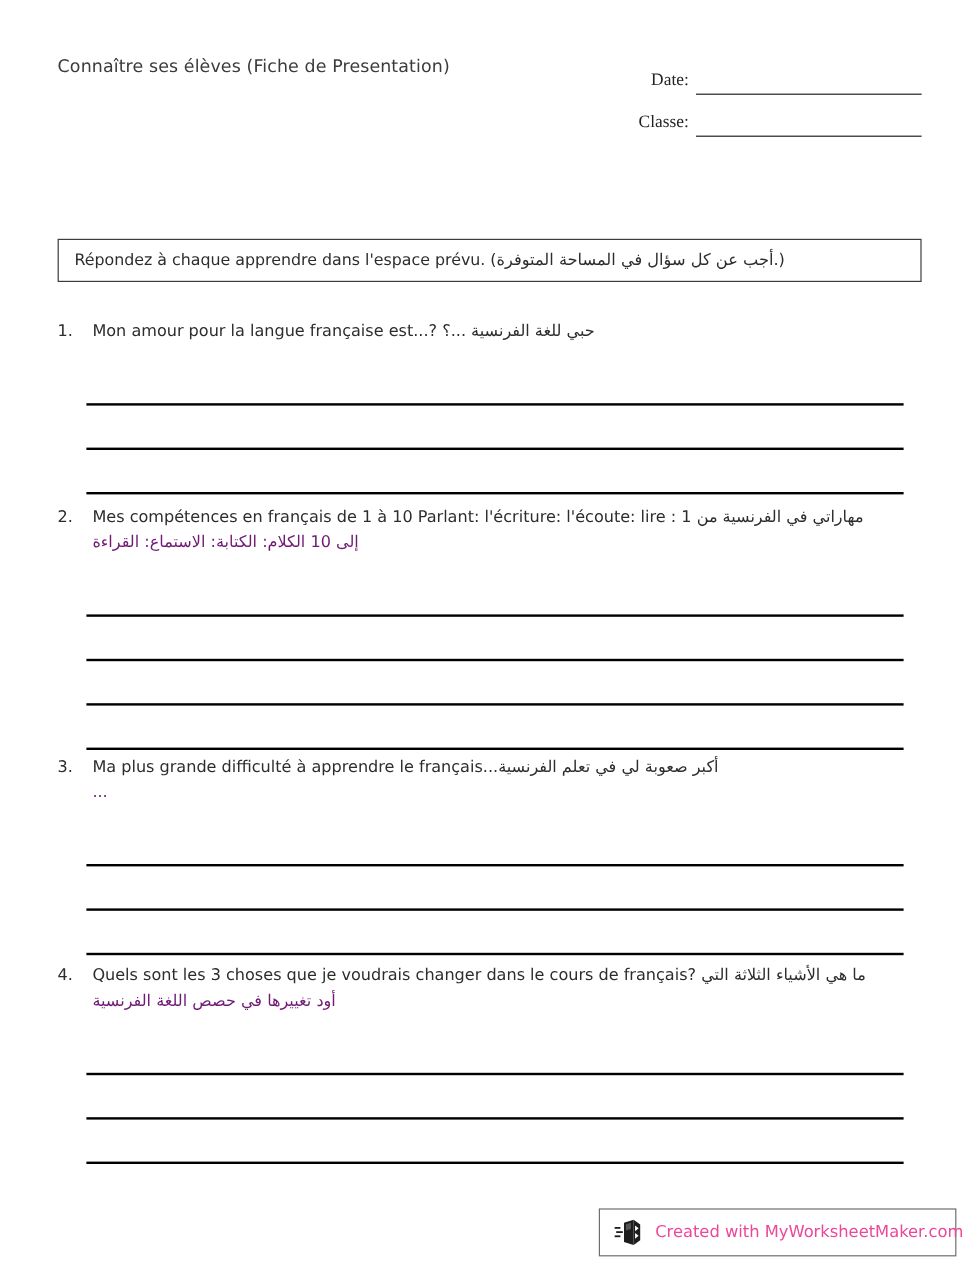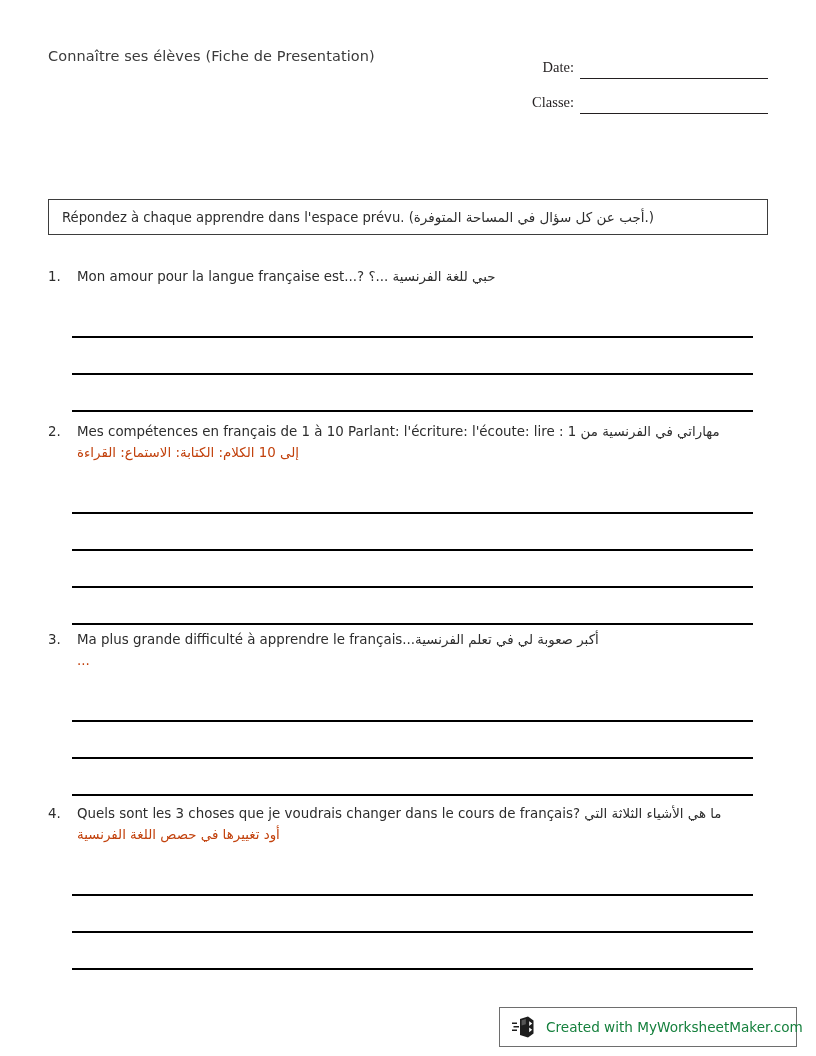--- a/index.html
+++ b/index.html
@@ -110,21 +110,21 @@
     position: absolute;
     left: 0;
     top: 0;
     width: 24px;
     font-size: 13.4px;
     color: #2d2d2d;
   }
   .q-line2 {
     padding-left: 29px;
     font-size: 13.4px;
-    color: #c2410c;
+    color: #701a75;
     line-height: 21px;
   }
   .ar { font-family: "DejaVu Sans", sans-serif; }
 
   .answer-lines {
     position: relative;
     margin-left: 24px;
     width: 681px;
   }
   .answer-line {
@@ -149,21 +149,21 @@
   }
   .badge-icon {
     width: 26px;
     height: 24px;
     flex: 0 0 auto;
     display: block;
   }
   .badge-text {
     margin-left: 8px;
     font-size: 13.6px;
-    color: #15803d;
+    color: #ec4899;
     font-family: "DejaVu Sans", "Liberation Sans", sans-serif;
     white-space: nowrap;
     text-align: center;
   }
 </style>
 </head>
 <body>
 
 <div class="page">
 

